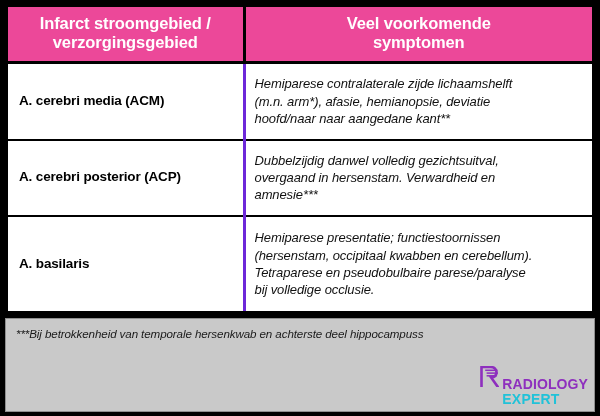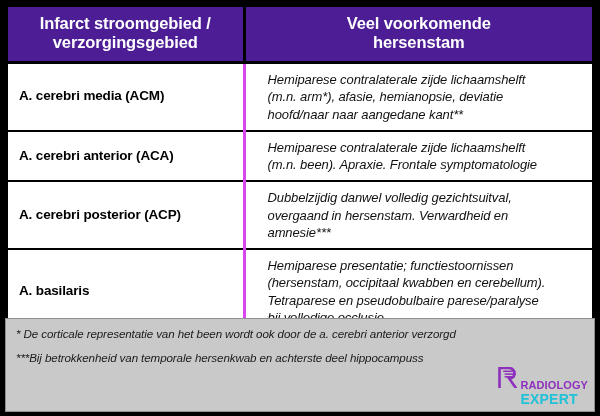--- a/index.html
+++ b/index.html
@@ -39,57 +39,57 @@
     height: 100%;
     border-collapse: collapse;
     table-layout: fixed;
     background: #ffffff;
   }
   table.infarct-table col.c1 { width: 236px; }
   table.infarct-table col.c2 { width: auto; }
 
   
   .hdr-row th {
-    background: #4c1d95;
+    background: #ec4899;
     color: #ffffff;
     font-size: 16.5px;
     font-weight: bold;
     line-height: 1.18;
     text-align: center;
     vertical-align: middle;
     padding: 7px 8px 8px 8px;
     border-right: 3px solid #000000;
     border-bottom: 3px solid #000000;
     letter-spacing: -0.1px;
   }
   .hdr-row th:last-child { border-right: none; }
 
   
   table.infarct-table td {
     border-top: 2px solid #000000;
-    border-right: 3px solid #d946ef;
+    border-right: 3px solid #6d28d9;
     vertical-align: middle;
     background: #ffffff;
   }
   table.infarct-table td:last-child { border-right: none; }
   table.infarct-table tr.data-row:first-of-type td { border-top: none; }
 
   .cell-region {
     font-size: 13.5px;
     font-weight: bold;
     color: #000000;
     padding: 6px 8px 6px 11px;
     line-height: 1.25;
     letter-spacing: -0.15px;
   }
   .cell-symptoms {
     font-size: 13px;
     font-style: italic;
     color: #111111;
-    padding: 7px 8px 7px 22px;
+    padding: 7px 8px 7px 9px;
     line-height: 1.33;
     letter-spacing: -0.1px;
   }
   .cell-symptoms .ln { display: block; white-space: nowrap; }
 
   
   .notes-wrap {
     position: absolute;
     left: 5px;
     top: 318px;
@@ -117,21 +117,21 @@
     position: absolute;
     right: 6px;
     bottom: 5px;
     display: flex;
     align-items: center;
     gap: 3px;
   }
   .logo .mark { width: 19px; height: 21px; display: block; }
   .logo .words { display: flex; flex-direction: column; line-height: 1; }
   .logo .w1 {
-    font-size: 11px;
+    font-size: 14px;
     font-weight: bold;
     color: #8E2FBE;
     letter-spacing: 0.1px;
     margin-top: 31px;
   }
   .logo .w2 {
     font-size: 14px;
     font-weight: bold;
     color: #21C2D8;
     letter-spacing: 0.2px;
@@ -150,41 +150,34 @@
           <col class="c2">
         </colgroup>
       <thead>
         <tr class="hdr-row">
           <th>
             <span>Infarct stroomgebied /</span><br>
             <span>verzorgingsgebied</span>
           </th>
           <th>
             <span>Veel voorkomende</span><br>
-            <span>hersenstam</span>
+            <span>symptomen</span>
           </th>
         </tr>
       </thead>
       <tbody>
         <tr class="data-row">
           <td class="cell-region">A. cerebri media (ACM)</td>
           <td class="cell-symptoms">
             <span class="ln">Hemiparese contralaterale zijde lichaamshelft</span>
             <span class="ln">(m.n. arm*), afasie, hemianopsie, deviatie</span>
             <span class="ln">hoofd/naar naar aangedane kant**</span>
           </td>
         </tr>
         <tr class="data-row">
-          <td class="cell-region">A. cerebri anterior (ACA)</td>
-          <td class="cell-symptoms">
-            <span class="ln">Hemiparese contralaterale zijde lichaamshelft</span>
-            <span class="ln">(m.n. been). Apraxie. Frontale symptomatologie</span>
-          </td>
-        </tr>
-        <tr class="data-row">
           <td class="cell-region">A. cerebri posterior (ACP)</td>
           <td class="cell-symptoms">
             <span class="ln">Dubbelzijdig danwel volledig gezichtsuitval,</span>
             <span class="ln">overgaand in hersenstam. Verwardheid en</span>
             <span class="ln">amnesie***</span>
           </td>
         </tr>
         <tr class="data-row">
           <td class="cell-region">A. basilaris</td>
           <td class="cell-symptoms">
@@ -193,23 +186,20 @@
             <span class="ln">Tetraparese en pseudobulbaire parese/paralyse</span>
             <span class="ln">bij volledige occlusie.</span>
           </td>
         </tr>
       </tbody>
     </table>
   </div>
 
   <div class="notes-wrap">
 
-    <div class="note">
-      <span>* De corticale representatie van het been wordt ook door de a. cerebri anterior verzorgd</span>
-    </div>
 
 
     <div class="note last">
       <span>***Bij betrokkenheid van temporale hersenkwab en achterste deel hippocampuss</span>
     </div>
 
     <div class="logo">
       <svg class="mark" viewBox="0 0 19 21">
         <path d="M1.5 20.5 L1.5 1 L10.5 1 C14.2 1 16.5 3.1 16.5 6.2 C16.5 9.2 14.3 11.2 11.1 11.4 L17.5 20.5" fill="none" stroke="#8E2FBE" stroke-width="2.6" stroke-linecap="square"></path>
         <path d="M5.2 4.3 L17.2 4.3" fill="none" stroke="#8E2FBE" stroke-width="1.5"></path>

